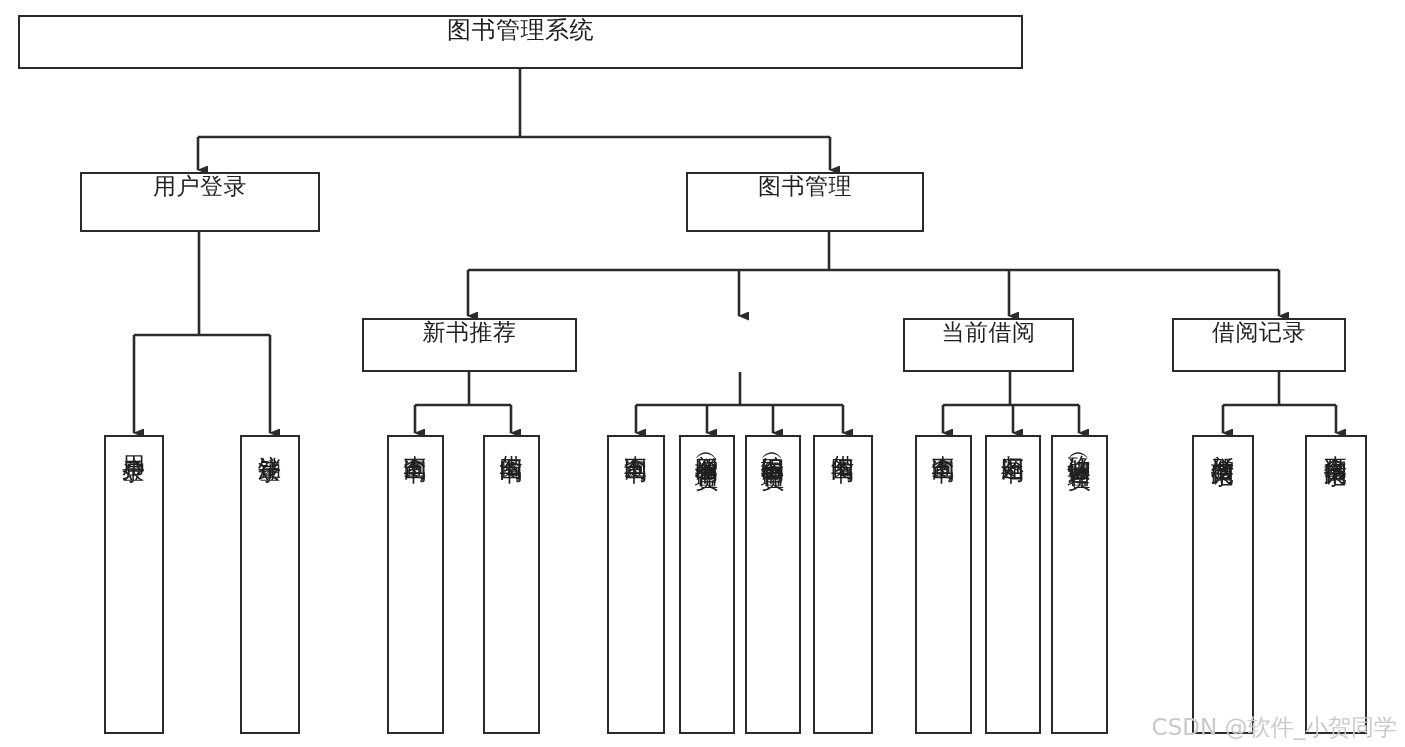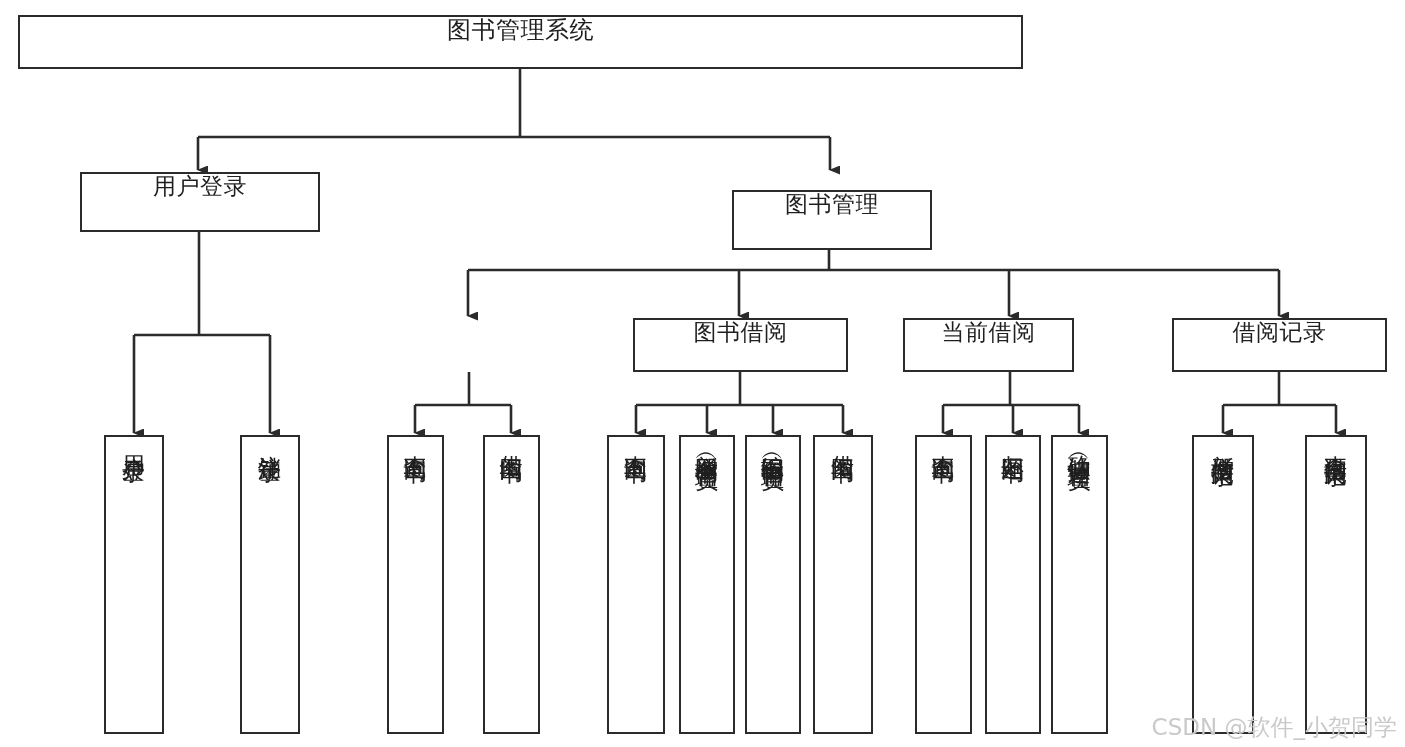--- a/index.html
+++ b/index.html
@@ -111,31 +111,31 @@
       </g>
   </svg>
 
   <div class="node-box root" style="left: 18px; top: 15px; width: 1005px; height: 54px;">
     <span class="node-label-h">图书管理系统</span>
   </div>
 
   <div class="node-box level1" style="left: 80px; top: 172px; width: 240px; height: 60px;">
     <span class="node-label-h">用户登录</span>
   </div>
-  <div class="node-box level1" style="left: 732px; top: 172px; width: 200px; height: 60px; margin-top: 18px;">
+  <div class="node-box level1" style="left: 686px; top: 172px; width: 238px; height: 60px;">
     <span class="node-label-h">图书管理</span>
   </div>
 
-  <div class="node-box level2" style="left: 633px; top: 318px; width: 215px; height: 54px;">
-    <span class="node-label-h">图书借阅</span>
+  <div class="node-box level2" style="left: 362px; top: 318px; width: 215px; height: 54px;">
+    <span class="node-label-h">新书推荐</span>
   </div>
   <div class="node-box level2" style="left: 903px; top: 318px; width: 171px; height: 54px;">
     <span class="node-label-h">当前借阅</span>
   </div>
-  <div class="node-box level2" style="left: 1172px; top: 318px; width: 215px; height: 54px;">
+  <div class="node-box level2" style="left: 1172px; top: 318px; width: 174px; height: 54px;">
     <span class="node-label-h">借阅记录</span>
   </div>
 
   <div class="node-box leaf" style="left: 104px; top: 435px; width: 60px; height: 299px;">
     <span class="node-label-v">用户登录</span>
   </div>
   <div class="node-box leaf" style="left: 240px; top: 435px; width: 60px; height: 299px;">
     <span class="node-label-v">注销登录</span>
   </div>
   <div class="node-box leaf" style="left: 387px; top: 435px; width: 57px; height: 299px;">

